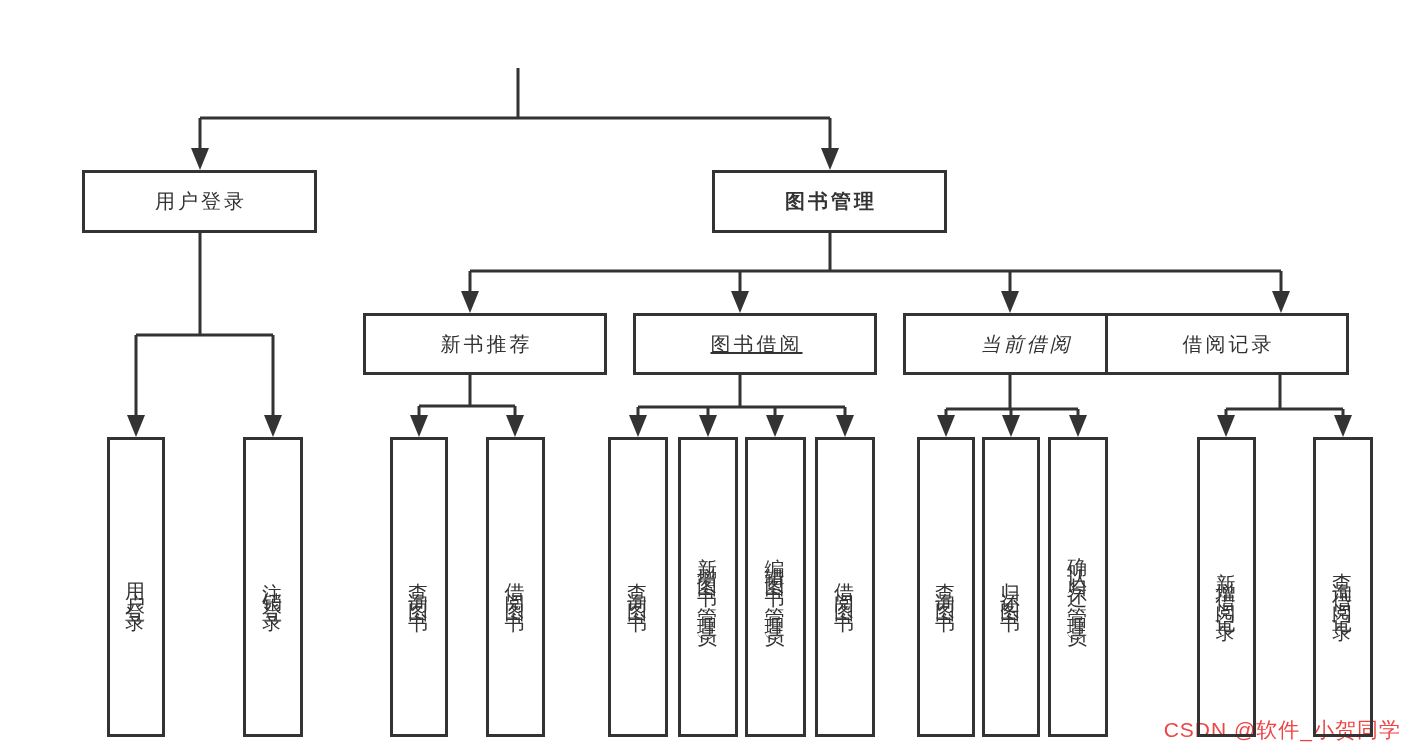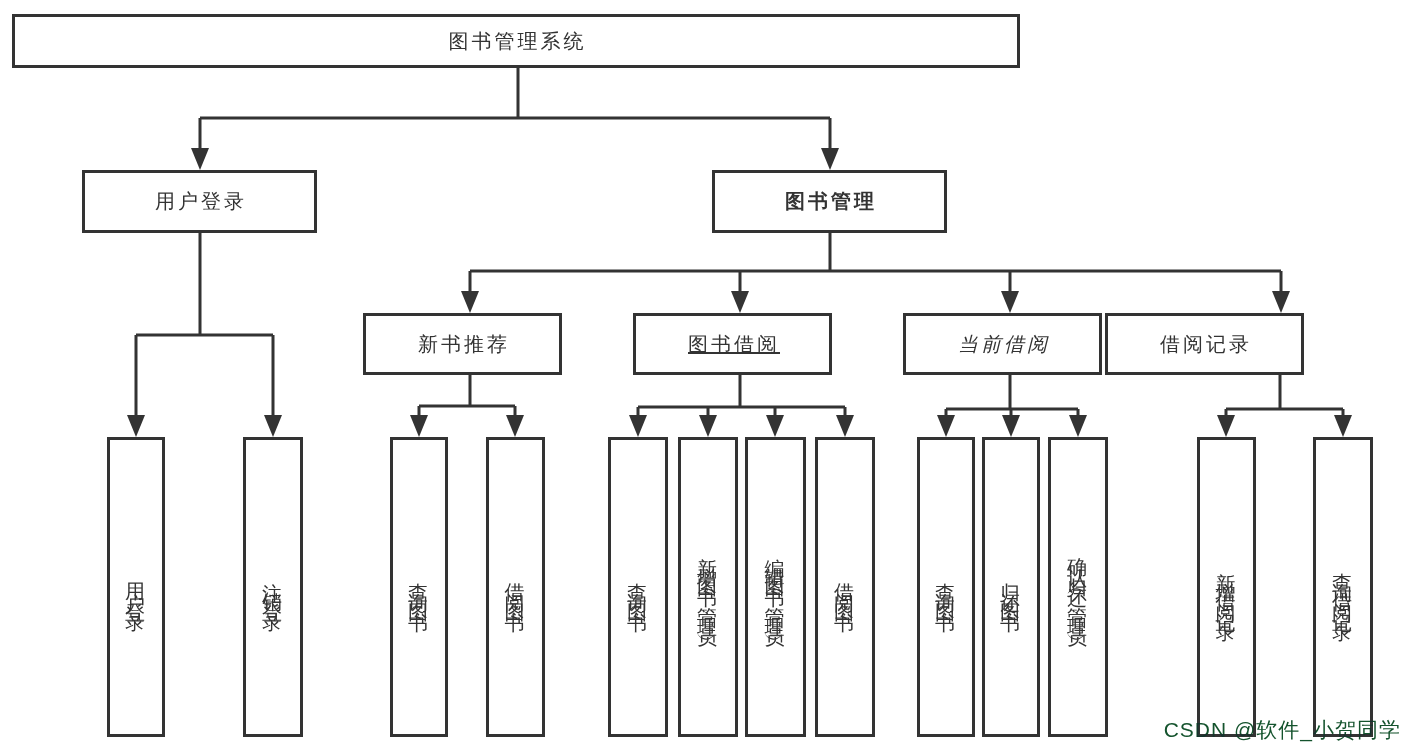--- a/index.html
+++ b/index.html
@@ -30,35 +30,35 @@
     font-size: 20px;
     letter-spacing: 3px;
     text-indent: 3px;
     white-space: nowrap;
   }
   .root-box {
     left: 12px; top: 14px;
     width: 1008px; height: 54px;
   }
   .l2 { top: 170px; height: 63px; width: 235px; }
-  .l3 { top: 313px; height: 62px; width: 199px; }
+  .l3 { top: 313px; height: 62px; width: 244px; }
   .leaf {
     top: 437px; height: 300px;
     writing-mode: vertical-rl;
     text-orientation: mixed;
     letter-spacing: 10px;
     text-indent: 0;
     font-size: 20px;
   }
   .watermark {
     position: absolute;
     right: 4px;
     bottom: 3px;
     font-size: 21px;
-    color: #14532d;
+    color: #ef4444;
     letter-spacing: 1px;
     z-index: 5;
     mix-blend-mode: darken;
     white-space: nowrap;
   }
 </style>
 </head>
 <body>
 
 <div class="canvas">
@@ -89,21 +89,20 @@
       <polygon points="766,415 784,415 775,437"></polygon>
       <polygon points="836,415 854,415 845,437"></polygon>
       <polygon points="937,415 955,415 946,437"></polygon>
       <polygon points="1002,415 1020,415 1011,437"></polygon>
       <polygon points="1069,415 1087,415 1078,437"></polygon>
       <polygon points="1217,415 1235,415 1226,437"></polygon>
       <polygon points="1334,415 1352,415 1343,437"></polygon>
     </g>
   </svg>
 
-  <div class="node root-box">图书管理系统</div>
 
   <div class="node l2" style="left:82px;">用户登录</div>
   <div class="node l2" style="left:712px;font-weight:bold;">图书管理</div>
 
   <div class="node l3" style="left:363px;">新书推荐</div>
   <div class="node l3" style="left:633px;text-decoration:underline;">图书借阅</div>
   <div class="node l3" style="left:903px;font-style:italic;">当前借阅</div>
   <div class="node l3" style="left:1105px;">借阅记录</div>
 
   <div class="node leaf" style="left:107px;width:58px;">用户登录</div>

